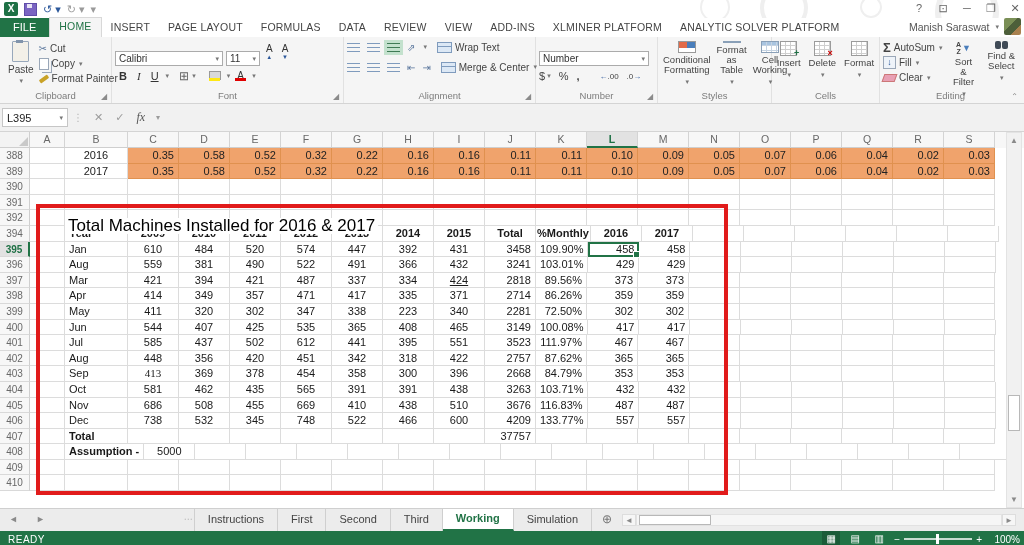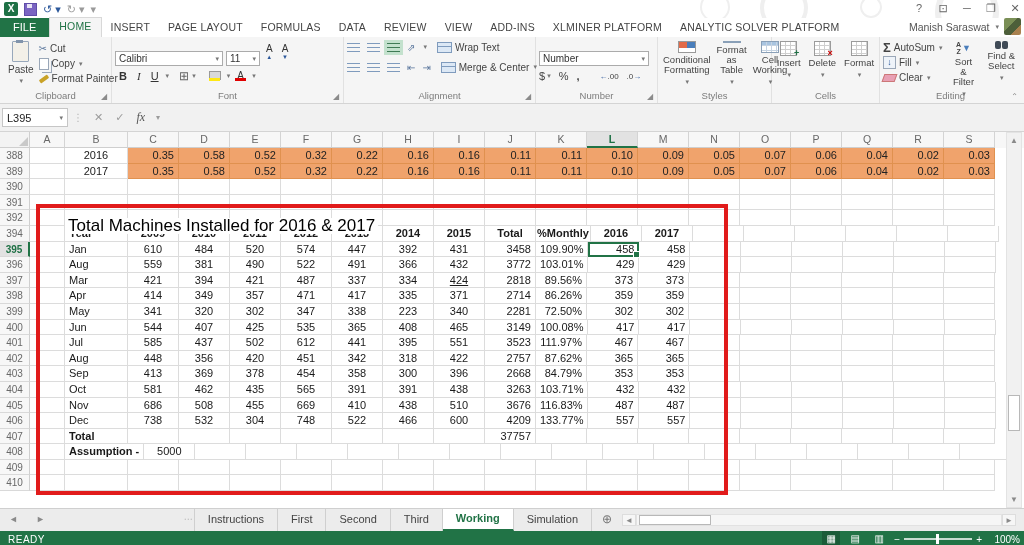--- a/index.html
+++ b/index.html
@@ -572,21 +572,21 @@
           <div class="rowhdr">396</div>
           <div class="cell " style="flex: 0 0 35px;"></div>
           <div class="cell c-left" style="flex: 0 0 63px;">Aug</div>
           <div class="cell c-center" style="flex: 0 0 51px;">559</div>
           <div class="cell c-center" style="flex: 0 0 51px;">381</div>
           <div class="cell c-center" style="flex: 0 0 51px;">490</div>
           <div class="cell c-center" style="flex: 0 0 51px;">522</div>
           <div class="cell c-center" style="flex: 0 0 51px;">491</div>
           <div class="cell c-center" style="flex: 0 0 51px;">366</div>
           <div class="cell c-center" style="flex: 0 0 51px;">432</div>
-          <div class="cell c-right" style="flex: 0 0 51px;">3772</div>
+          <div class="cell c-right" style="flex: 0 0 51px;">3241</div>
           <div class="cell c-right" style="flex: 0 0 51px;">103.01%</div>
           <div class="cell c-right" style="flex: 0 0 51px;">429</div>
           <div class="cell c-right" style="flex: 0 0 51px;">429</div>
           <div class="cell " style="flex: 0 0 51px;"></div>
           <div class="cell " style="flex: 0 0 51px;"></div>
           <div class="cell " style="flex: 0 0 51px;"></div>
           <div class="cell " style="flex: 0 0 51px;"></div>
           <div class="cell " style="flex: 0 0 51px;"></div>
           <div class="cell " style="flex: 0 0 51px;"></div>
         </div>
@@ -631,21 +631,21 @@
           <div class="cell " style="flex: 0 0 51px;"></div>
           <div class="cell " style="flex: 0 0 51px;"></div>
           <div class="cell " style="flex: 0 0 51px;"></div>
           <div class="cell " style="flex: 0 0 51px;"></div>
           <div class="cell " style="flex: 0 0 51px;"></div>
         </div>
         <div class="grow">
           <div class="rowhdr">399</div>
           <div class="cell " style="flex: 0 0 35px;"></div>
           <div class="cell c-left" style="flex: 0 0 63px;">May</div>
-          <div class="cell c-center" style="flex: 0 0 51px;">341</div>
+          <div class="cell c-center" style="flex: 0 0 51px;">411</div>
           <div class="cell c-center" style="flex: 0 0 51px;">320</div>
           <div class="cell c-center" style="flex: 0 0 51px;">302</div>
           <div class="cell c-center" style="flex: 0 0 51px;">347</div>
           <div class="cell c-center" style="flex: 0 0 51px;">338</div>
           <div class="cell c-center" style="flex: 0 0 51px;">223</div>
           <div class="cell c-center" style="flex: 0 0 51px;">340</div>
           <div class="cell c-right" style="flex: 0 0 51px;">2281</div>
           <div class="cell c-right" style="flex: 0 0 51px;">72.50%</div>
           <div class="cell c-right" style="flex: 0 0 51px;">302</div>
           <div class="cell c-right" style="flex: 0 0 51px;">302</div>
@@ -719,21 +719,21 @@
           <div class="cell " style="flex: 0 0 51px;"></div>
           <div class="cell " style="flex: 0 0 51px;"></div>
           <div class="cell " style="flex: 0 0 51px;"></div>
           <div class="cell " style="flex: 0 0 51px;"></div>
           <div class="cell " style="flex: 0 0 51px;"></div>
         </div>
         <div class="grow">
           <div class="rowhdr">403</div>
           <div class="cell " style="flex: 0 0 35px;"></div>
           <div class="cell c-left" style="flex: 0 0 63px;">Sep</div>
-          <div class="cell c-center" style="flex: 0 0 51px;">413</div>
+          <div class="cell c-center" style="flex: 0 0 51px; font-family: Liberation Serif, serif;">413</div>
           <div class="cell c-center" style="flex: 0 0 51px;">369</div>
           <div class="cell c-center" style="flex: 0 0 51px;">378</div>
           <div class="cell c-center" style="flex: 0 0 51px;">454</div>
           <div class="cell c-center" style="flex: 0 0 51px;">358</div>
           <div class="cell c-center" style="flex: 0 0 51px;">300</div>
           <div class="cell c-center" style="flex: 0 0 51px;">396</div>
           <div class="cell c-right" style="flex: 0 0 51px;">2668</div>
           <div class="cell c-right" style="flex: 0 0 51px;">84.79%</div>
           <div class="cell c-right" style="flex: 0 0 51px;">353</div>
           <div class="cell c-right" style="flex: 0 0 51px;">353</div>
@@ -787,21 +787,21 @@
           <div class="cell " style="flex: 0 0 51px;"></div>
           <div class="cell " style="flex: 0 0 51px;"></div>
           <div class="cell " style="flex: 0 0 51px;"></div>
         </div>
         <div class="grow">
           <div class="rowhdr">406</div>
           <div class="cell " style="flex: 0 0 35px;"></div>
           <div class="cell c-left" style="flex: 0 0 63px;">Dec</div>
           <div class="cell c-center" style="flex: 0 0 51px;">738</div>
           <div class="cell c-center" style="flex: 0 0 51px;">532</div>
-          <div class="cell c-center" style="flex: 0 0 51px;">304</div>
+          <div class="cell c-center" style="flex: 0 0 51px;">345</div>
           <div class="cell c-center" style="flex: 0 0 51px;">748</div>
           <div class="cell c-center" style="flex: 0 0 51px;">522</div>
           <div class="cell c-center" style="flex: 0 0 51px;">466</div>
           <div class="cell c-center" style="flex: 0 0 51px;">600</div>
           <div class="cell c-right" style="flex: 0 0 51px;">4209</div>
           <div class="cell c-right" style="flex: 0 0 51px;">133.77%</div>
           <div class="cell c-right" style="flex: 0 0 51px;">557</div>
           <div class="cell c-right" style="flex: 0 0 51px;">557</div>
           <div class="cell " style="flex: 0 0 51px;"></div>
           <div class="cell " style="flex: 0 0 51px;"></div>

